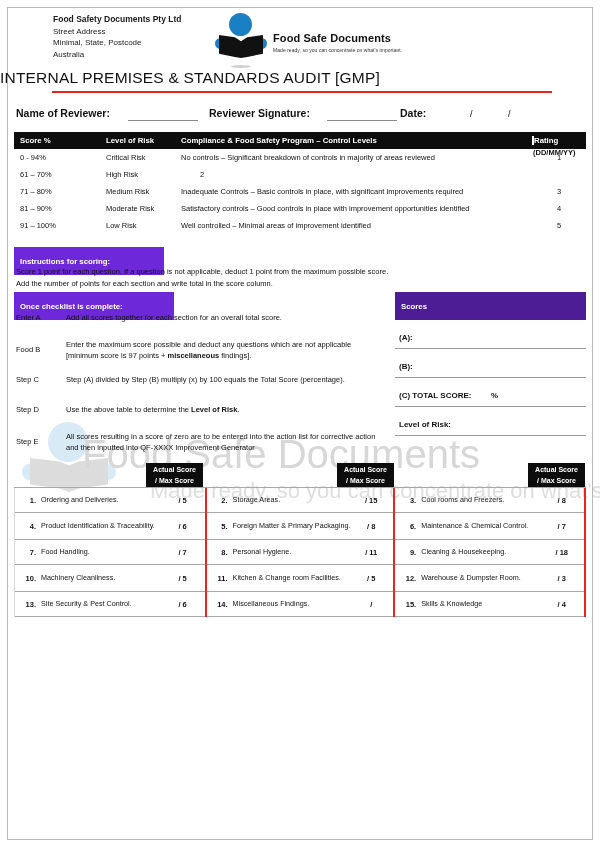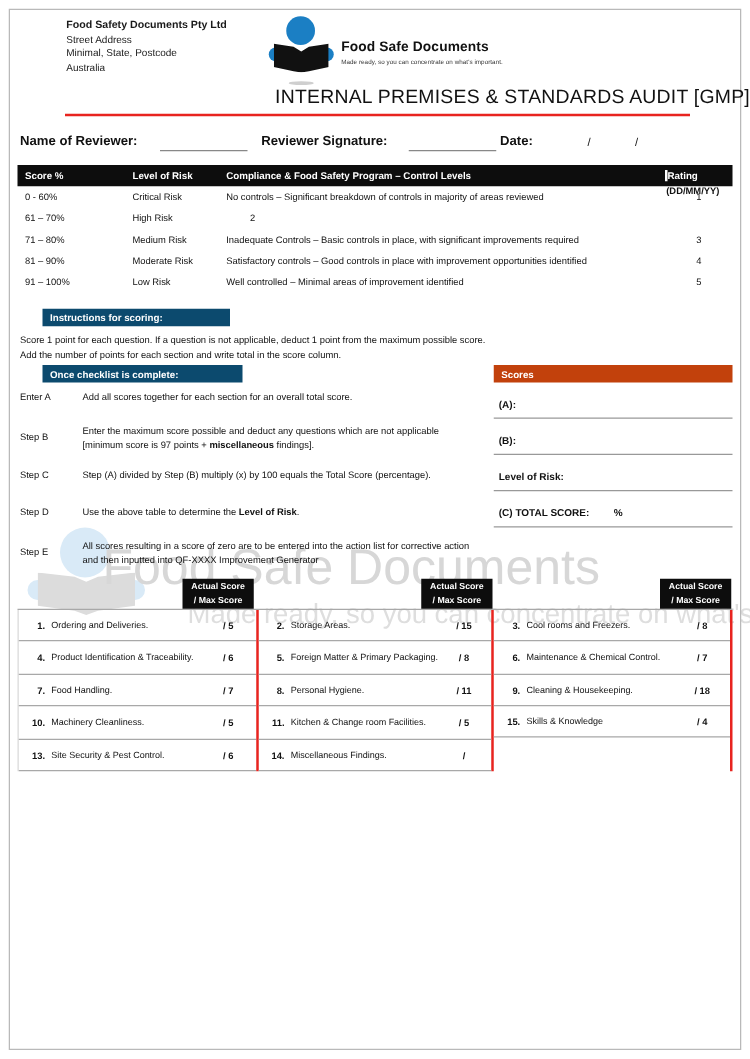--- a/index.html
+++ b/index.html
@@ -80,21 +80,21 @@
     clip-path: polygon(0 4%, 36% 14%, 50% 30%, 64% 14%, 100% 4%, 100% 82%, 64% 96%, 50% 100%, 36% 96%, 0 82%);
   }
   .logo-arm-l { position:absolute; left:0px; top:26px; width:11px; height:11px; border-radius:50%; background:#1b7fc4; }
   .logo-arm-r { position:absolute; left:41px; top:26px; width:11px; height:11px; border-radius:50%; background:#1b7fc4; }
   .logo-title { position: absolute; left: 58px; top: 20px; font-size: 11px; font-weight: bold; color: #111; letter-spacing: .1px; }
   .logo-tag { position: absolute; left: 58px; top: 35px; font-size: 5px; color: #333; letter-spacing: .05px; }
   .logo-shadow { position:absolute; left: 16px; top: 53px; width: 20px; height: 3px; border-radius: 50%; background: #cfcfcf; }
 
   .doc-title {
     position: absolute; left: 0; top: 69px; width: 600px;
-    text-align: right; font-size: 15.5px; color: #111;
+    text-align: left; font-size: 15.5px; color: #111;
     letter-spacing: .2px;
   }
   .red-rule {
     position: absolute; left: 52px; top: 91px; width: 500px; height: 2px;
     background: #e8241f;
   }
 
   
   .rev-row { position: absolute; left: 0; top: 104px; width: 528px; height: 22px; }
   .rev-lbl { position: absolute; font-size: 10.5px; font-weight: bold; color: #111; }
@@ -118,41 +118,41 @@
     font-size: 7.5px; color: #111;
   }
   .risk-row .cell { padding-left: 6px; }
   .risk-row .c1 { width: 86px; }
   .risk-row .c2 { width: 75px; }
   .risk-row .c3 { width: 357px; }
   .risk-row .c4 { width: 54px; text-align: center; padding-left: 0; }
 
   
   .blackbar {
-    position: absolute; background: #0c4a6e; color: #fff;
+    position: absolute; background: #6d28d9; color: #fff;
     font-size: 7.8px; font-weight: bold; display: flex; align-items: center;
-    padding-left: 6px; height: 14px; margin-left: 20px;
+    padding-left: 6px; height: 28px;
   }
   .instr-text {
     position: absolute; left: 16px; top: 266px; width: 520px;
     font-size: 7.5px; color: #111; line-height: 12px;
   }
 
   
   .steps { position: absolute; left: 16px; top: 313px; width: 370px; z-index: 2; }
   .step { position: absolute; display: flex; }
   .step-lbl { width: 50px; font-size: 7.5px; color: #111; flex: none; }
   .step-txt { font-size: 7.5px; color: #111; line-height: 10.5px; width: 312px; }
   .step-txt b { font-weight: bold; }
 
   
   .scores { position: absolute; left: 395px; top: 292px; width: 191px; z-index: 2; }
   .scores-head {
-    background: #c2410c; color: #fff; font-size: 7.8px; font-weight: bold;
-    height: 14px; display: flex; align-items: center; padding-left: 6px;
+    background: #4c1d95; color: #fff; font-size: 7.8px; font-weight: bold;
+    height: 28px; display: flex; align-items: center; padding-left: 6px;
   }
   .score-line { position: relative; height: 29px; border-bottom: 1px solid #999; }
   .score-line .lbl {
     position: absolute; left: 4px; bottom: 6px;
     font-size: 8px; font-weight: bold; color: #111;
   }
   .score-line .pct {
     position: absolute; left: 96px; bottom: 6px;
     font-size: 8px; font-weight: bold; color: #111;
   }
@@ -236,21 +236,21 @@
   </div>
 
   <div class="risk-table">
     <div class="risk-head">
       <div class="cell c1">Score %</div>
       <div class="cell c2">Level of Risk</div>
       <div class="cell c3">Compliance &amp; Food Safety Program – Control Levels</div>
       <div class="cell c4">Rating</div>
     </div>
     <div class="risk-row">
-      <div class="cell c1">0 - 60%</div>
+      <div class="cell c1">0 - 94%</div>
       <div class="cell c2">Critical Risk</div>
       <div class="cell c3">No controls – Significant breakdown of controls in majority of areas reviewed</div>
       <div class="cell c4">1</div>
     </div>
     <div class="risk-row">
       <div class="cell c1">61 – 70%</div>
       <div class="cell c2">High Risk</div>
       <div class="cell c4">2</div>
     </div>
     <div class="risk-row">
@@ -280,21 +280,21 @@
   </div>
 
   <div class="blackbar" style="left:14px; top:292px; width:160px;">Once checklist is complete:</div>
 
   <div class="steps">
     <div class="step" style="top:0px;">
       <div class="step-lbl">Enter A</div>
       <div class="step-txt">Add all scores together for each section for an overall total score.</div>
     </div>
     <div class="step" style="top:27px;">
-      <div class="step-lbl" style="padding-top:5px;">Step B</div>
+      <div class="step-lbl" style="padding-top:5px;">Food B</div>
       <div class="step-txt"><span>Enter the maximum score possible and deduct any questions which are not applicable [minimum score is 97 points + </span><b>miscellaneous</b><span> findings].</span></div>
     </div>
     <div class="step" style="top:62px;">
       <div class="step-lbl">Step C</div>
       <div class="step-txt">Step (A) divided by Step (B) multiply (x) by 100 equals the Total Score (percentage).</div>
     </div>
     <div class="step" style="top:92px;">
       <div class="step-lbl">Step D</div>
       <div class="step-txt"><span>Use the above table to determine the </span><b>Level of Risk</b><span>.</span></div>
     </div>
@@ -306,25 +306,25 @@
 
   <div class="scores">
     <div class="scores-head">Scores</div>
     <div class="score-line">
       <div class="lbl">(A):</div>
     </div>
     <div class="score-line">
       <div class="lbl">(B):</div>
     </div>
     <div class="score-line">
-      <div class="lbl">Level of Risk:</div>
-    </div>
-    <div class="score-line">
       <div class="lbl">(C) TOTAL SCORE:</div>
       <div class="pct">%</div>
+    </div>
+    <div class="score-line">
+      <div class="lbl">Level of Risk:</div>
     </div>
   </div>
 
   <div class="score-badge" style="left:146px; top:463px;">
     <div>Actual Score</div>
     <div>/ Max Score</div>
   </div>
   <div class="score-badge" style="left:337px; top:463px;">
     <div>Actual Score</div>
     <div>/ Max Score</div>
@@ -403,20 +403,25 @@
         <div class="grow tall">
           <div class="num">6.</div>
           <div class="nm">Maintenance &amp; Chemical Control.</div>
           <div class="mx">/ 7</div>
         </div>
         <div class="grow">
           <div class="num">9.</div>
           <div class="nm">Cleaning &amp; Housekeeping.</div>
           <div class="mx">/ 18</div>
         </div>
+        <div class="grow tall">
+          <div class="num">12.</div>
+          <div class="nm">Warehouse &amp; Dumpster Room.</div>
+          <div class="mx">/ 3</div>
+        </div>
         <div class="grow">
           <div class="num">15.</div>
           <div class="nm">Skills &amp; Knowledge</div>
           <div class="mx">/ 4</div>
         </div>
       </div>
 
     </div>
   </div>
 

